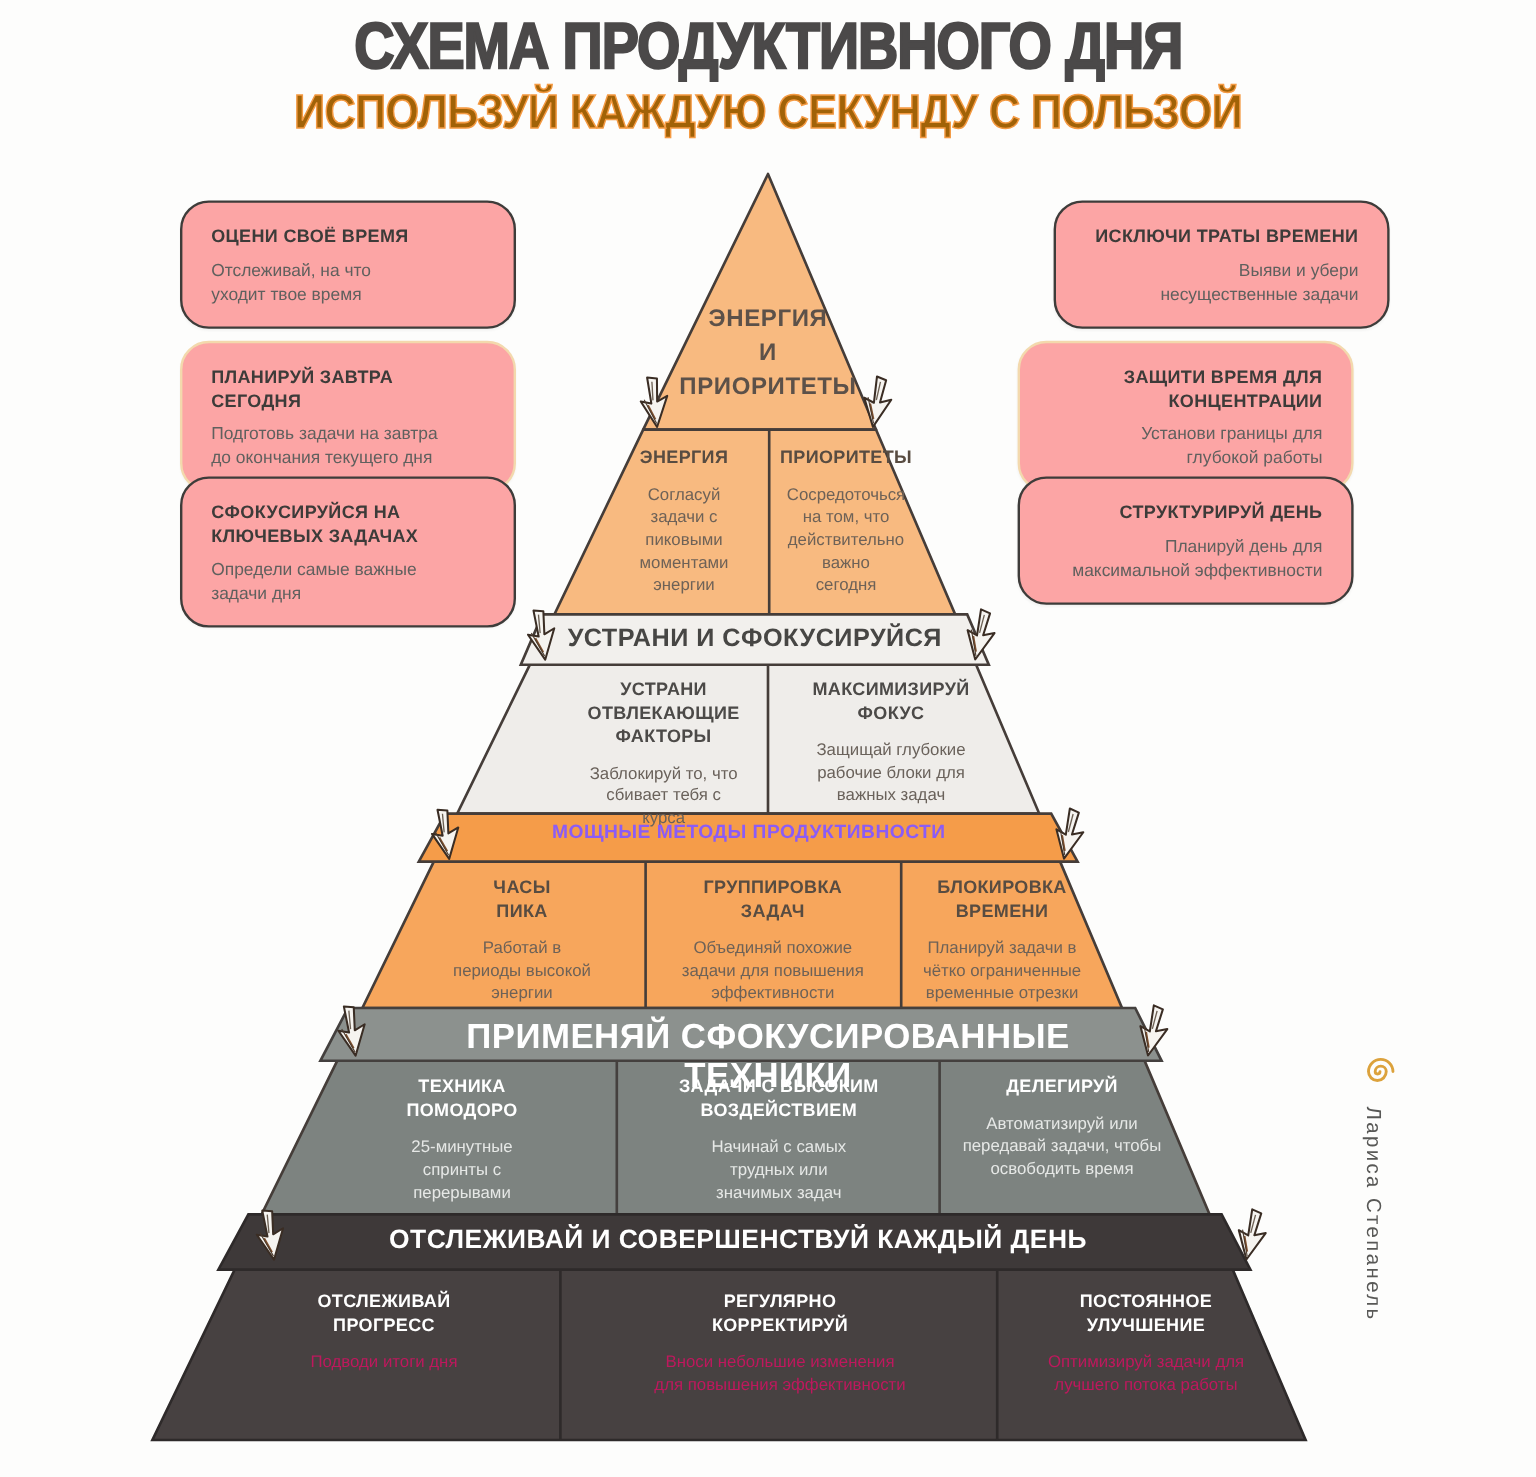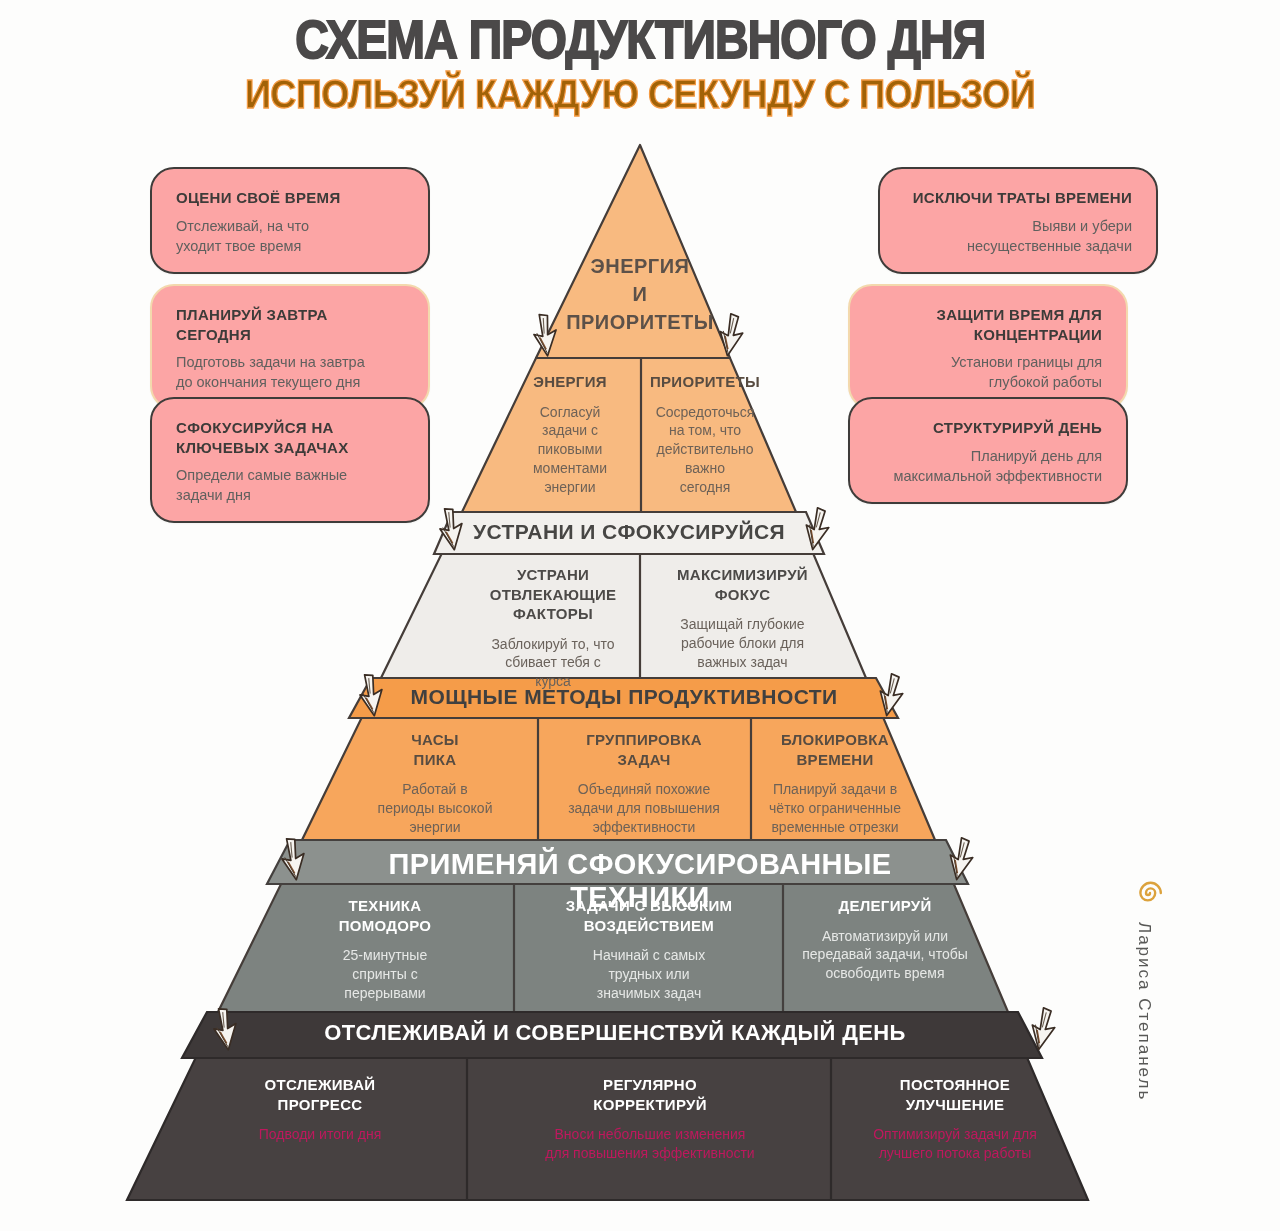--- a/index.html
+++ b/index.html
@@ -146,21 +146,21 @@
 курса</div>
 </div>
 <div class="cell on-white" style="left:650px;top:565px;width:185px;">
   <div class="t">МАКСИМИЗИРУЙ
 ФОКУС</div>
   <div class="b">Защищай глубокие
 рабочие блоки для
 важных задач</div>
 </div>
 
-<div class="band-label" style="left:374px;top:685px;width:500px;font-size:21px;color:#404040;">МОЩНЫЕ МЕТОДЫ ПРОДУКТИВНОСТИ</div>
+<div class="band-label" style="left:374px;top:685px;width:500px;font-size:16px;color:#8b5cf6;">МОЩНЫЕ МЕТОДЫ ПРОДУКТИВНОСТИ</div>
 
 <div class="cell on-orange" style="left:350px;top:730px;width:170px;">
   <div class="t">ЧАСЫ
 ПИКА</div>
   <div class="b">Работай в
 периоды высокой
 энергии</div>
 </div>
 <div class="cell on-orange" style="left:554px;top:730px;width:180px;">
   <div class="t">ГРУППИРОВКА

